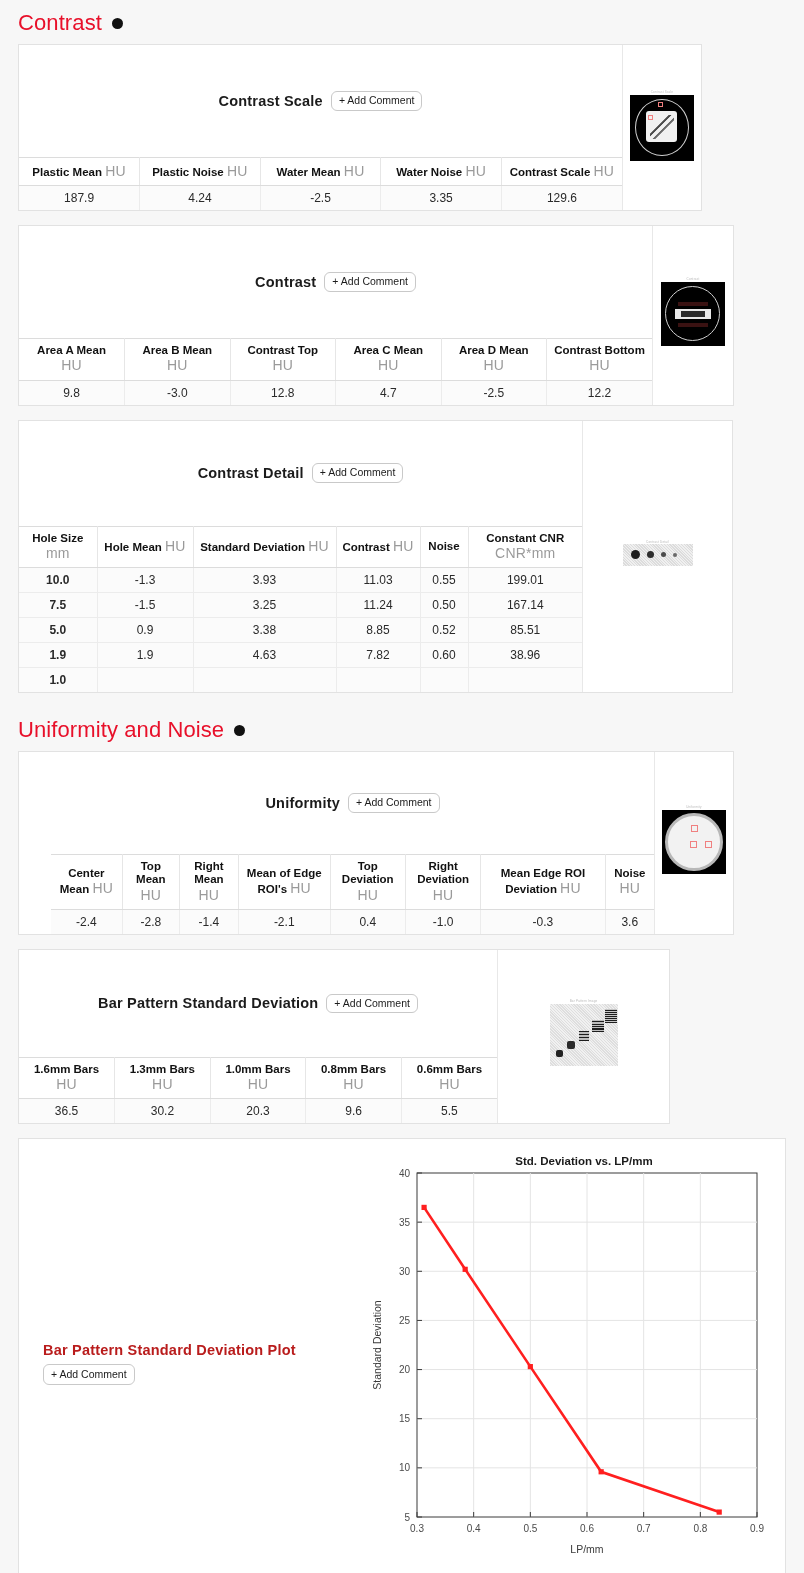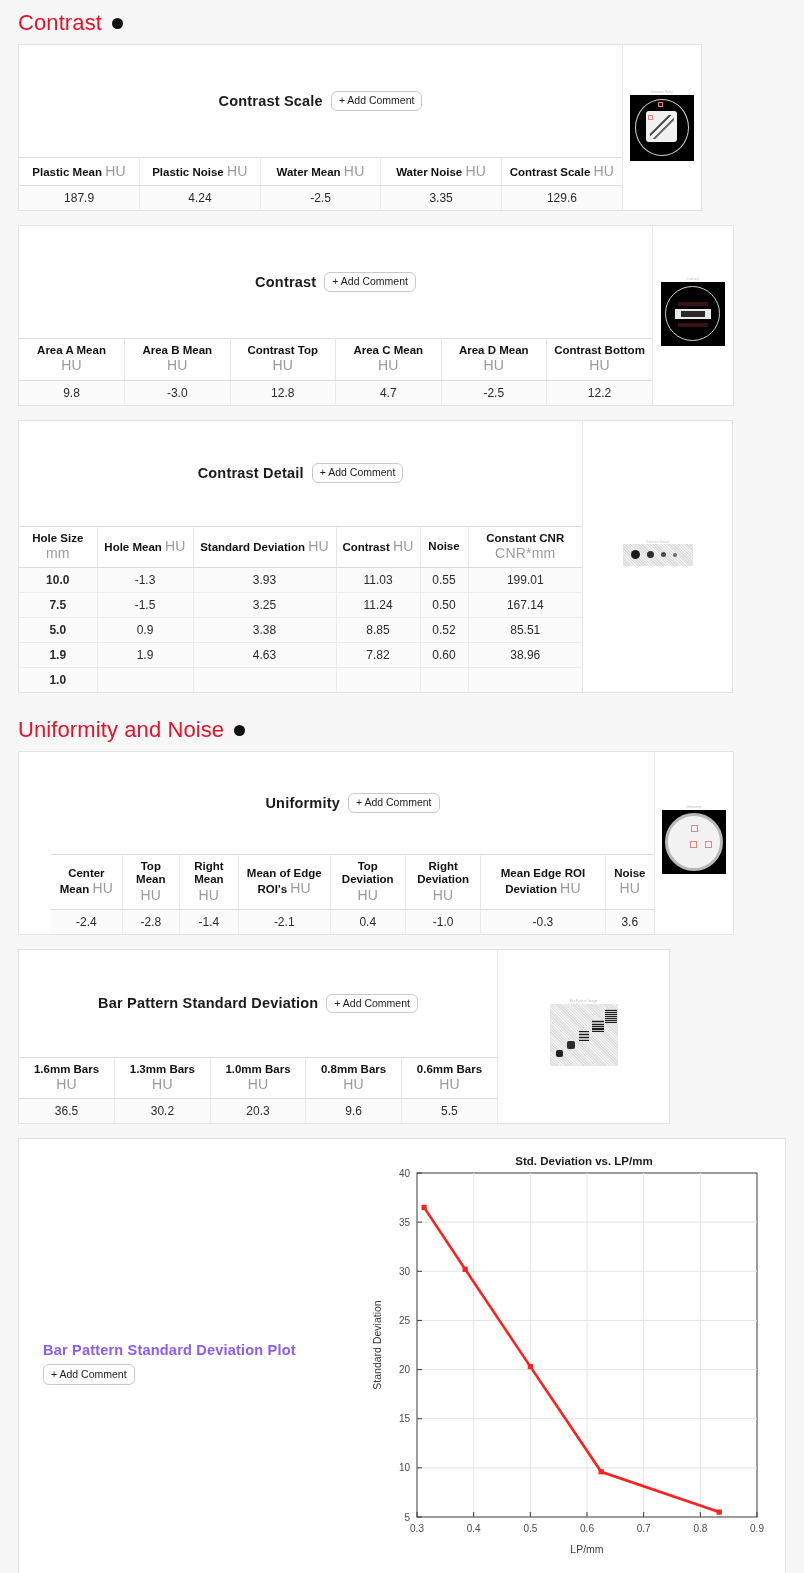--- a/index.html
+++ b/index.html
@@ -167,21 +167,21 @@
     position: relative;
   }
   .plot-label-block {
     position: absolute;
     left: 24px;
     top: 203px;
   }
   .plot-label-title {
     font-size: 14.5px;
     font-weight: bold;
-    color: #8b5cf6;
+    color: #b91c1c;
     letter-spacing: .2px;
     margin-bottom: 6px;
   }
   .plot-svg-holder { position: absolute; left: 340px; top: 8px; }
 </style>
 </head>
 <body>
 
 <div class="page">
 

